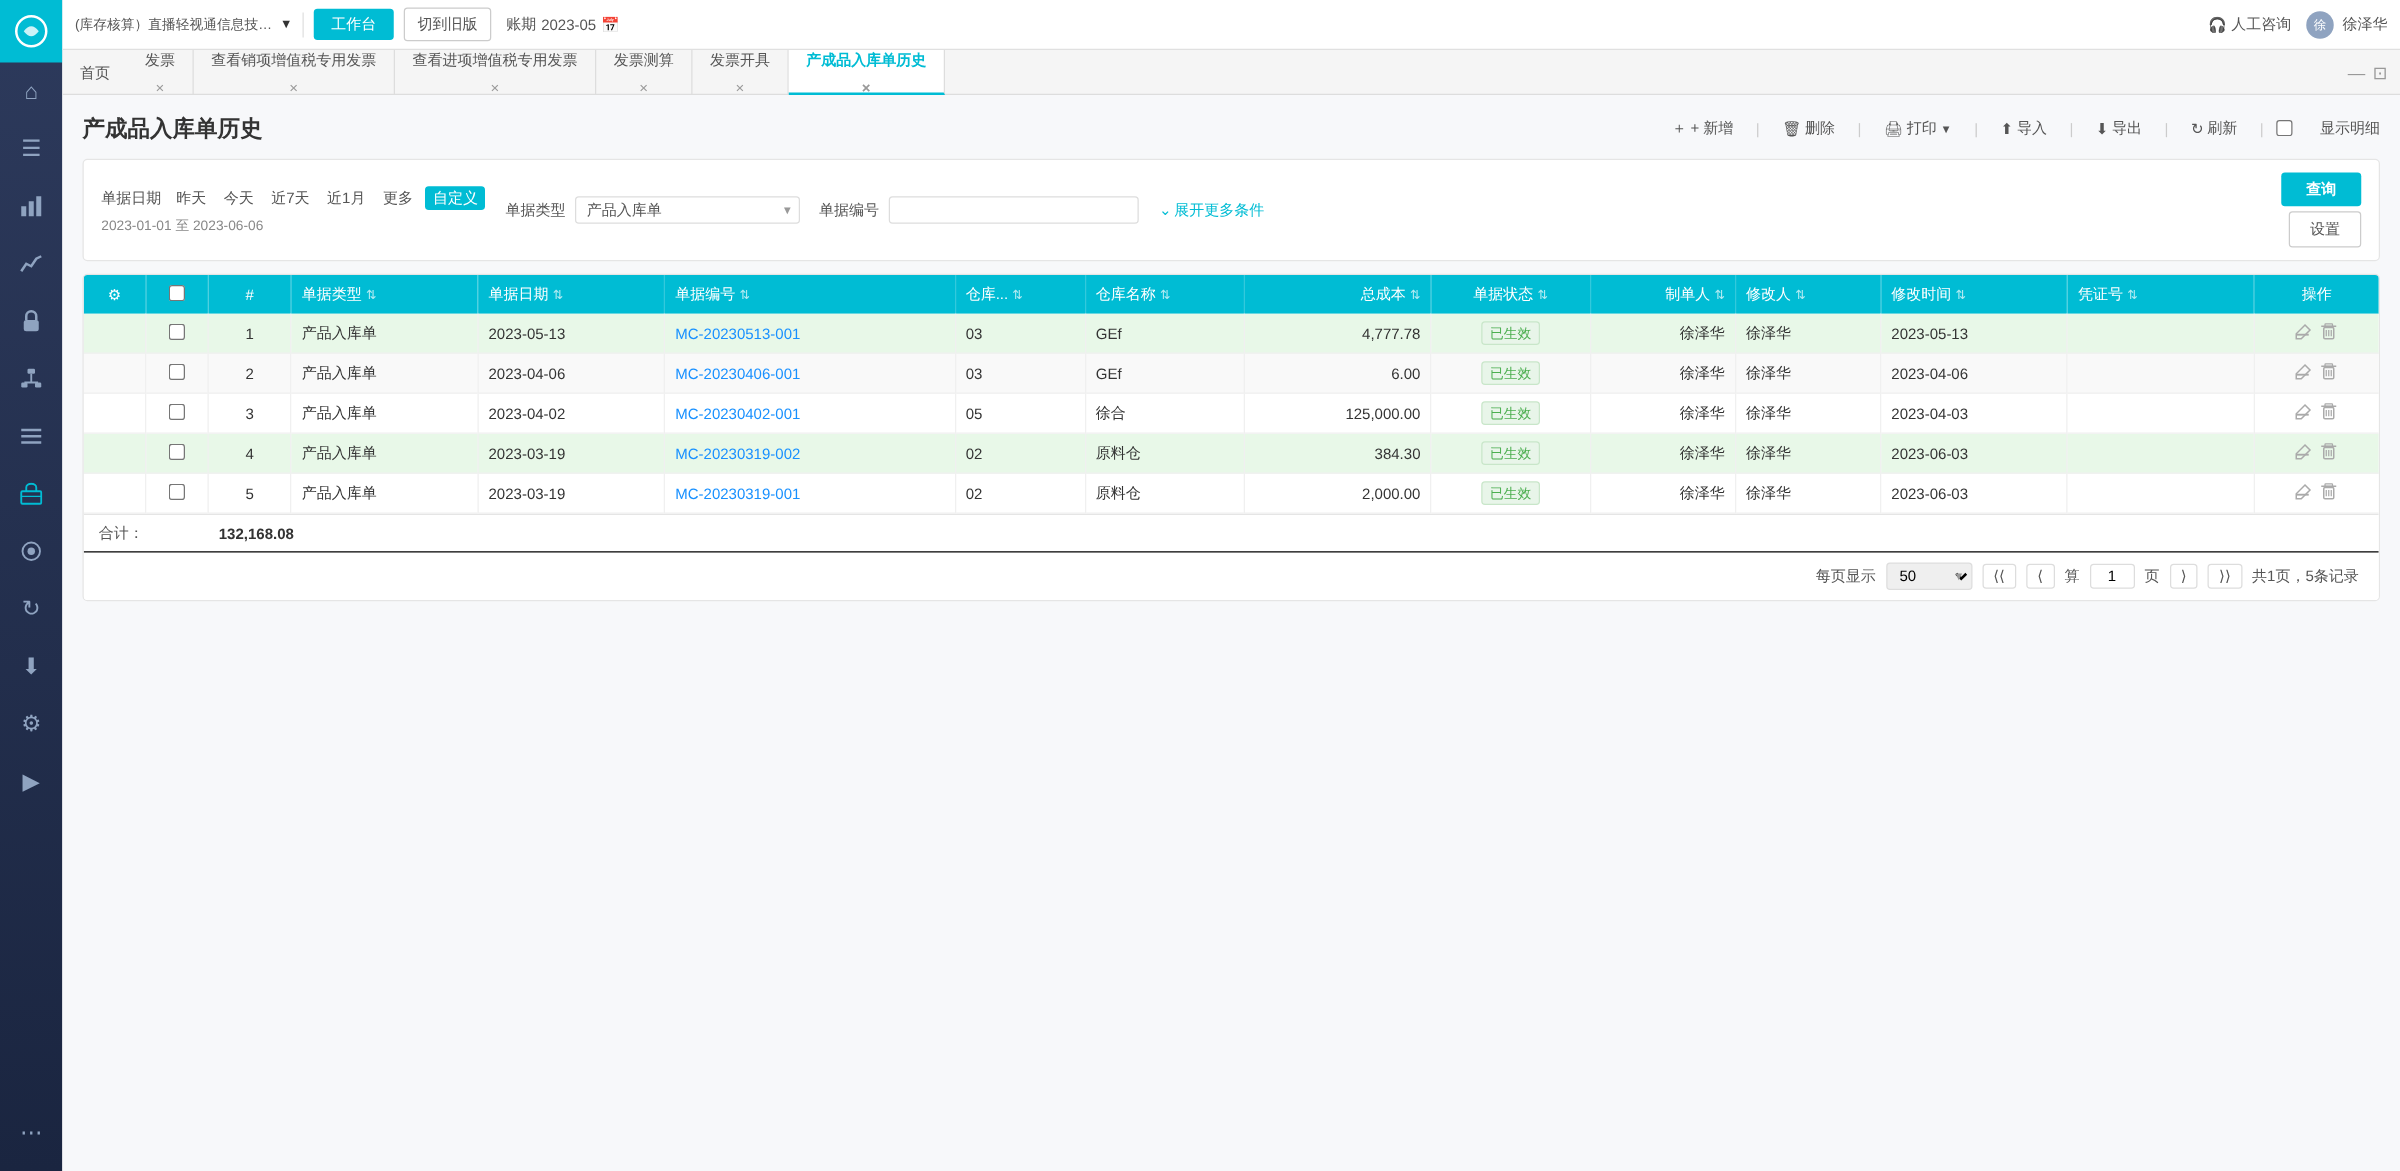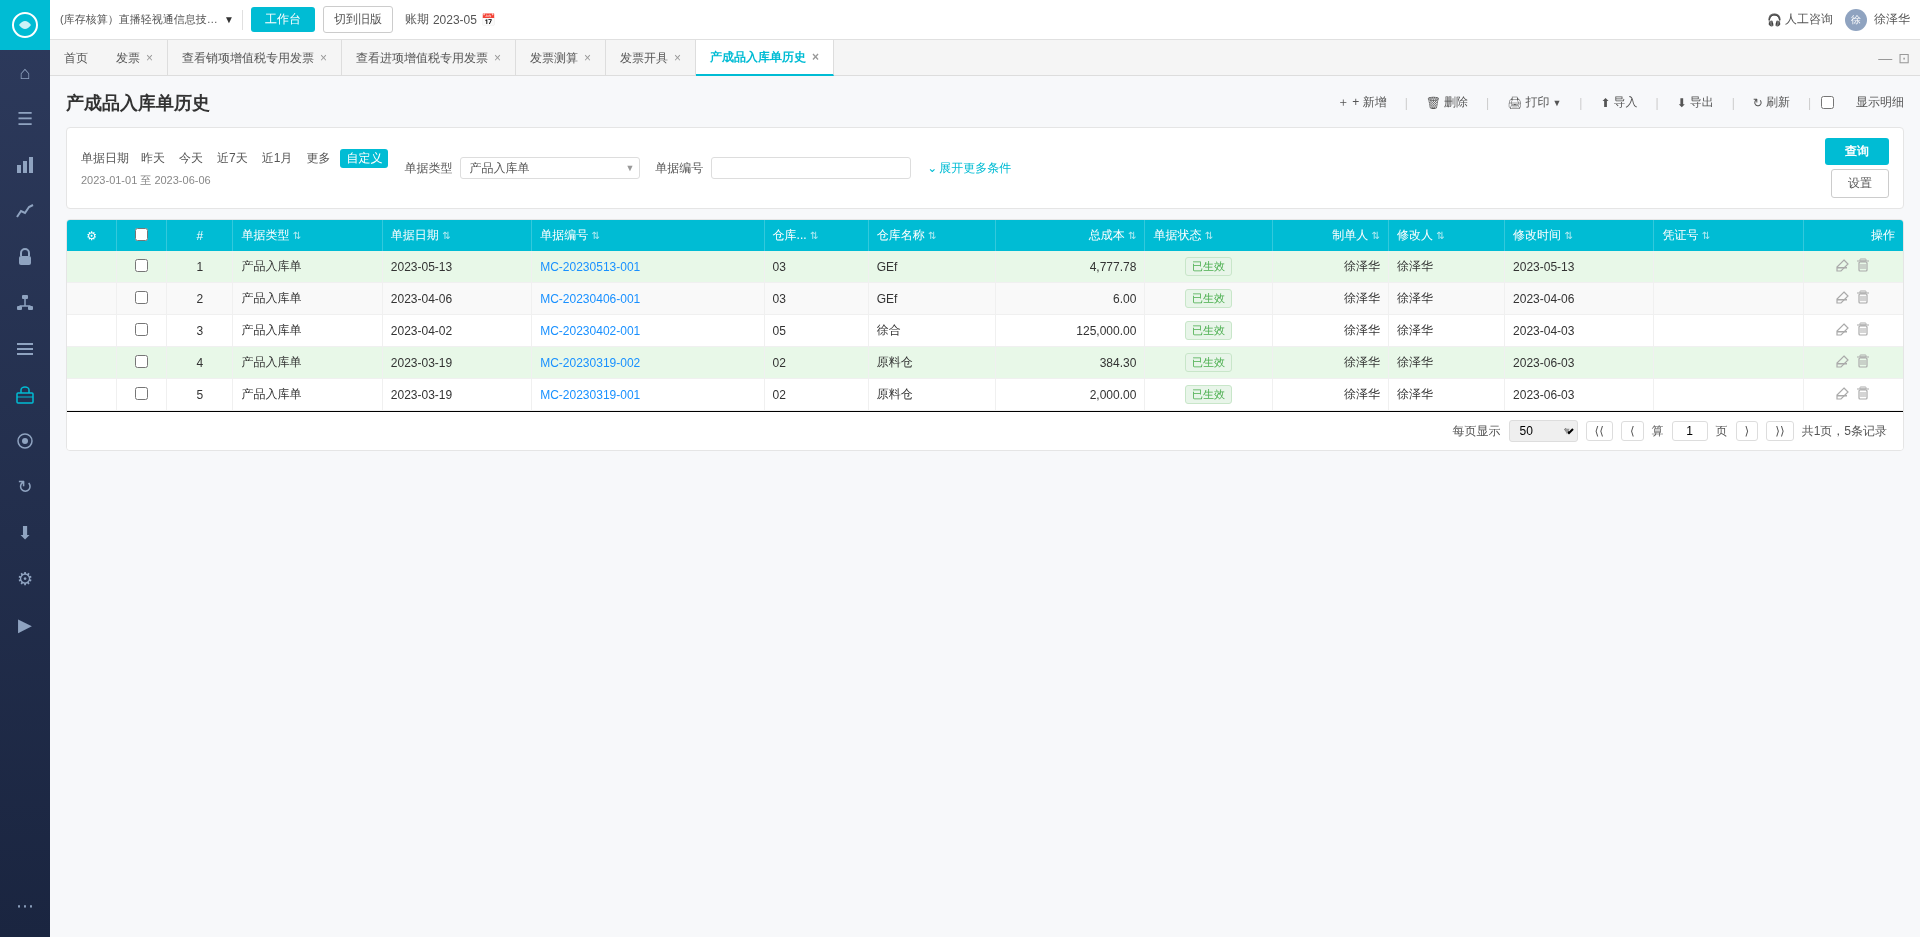--- a/index.html
+++ b/index.html
@@ -23,21 +23,21 @@
     .company-name { color: #555; font-size: 11px; white-space: nowrap; overflow: hidden; text-overflow: ellipsis; max-width: 160px; }
     .workbench-btn { background: #00bcd4; color: #fff; border: none; padding: 4px 14px; border-radius: 3px; cursor: pointer; font-size: 12px; }
     .switch-btn { background: #fff; color: #555; border: 1px solid #ccc; padding: 4px 10px; border-radius: 3px; cursor: pointer; font-size: 12px; }
     .period-info { font-size: 12px; color: #555; display: flex; align-items: center; gap: 4px; margin-left: 4px; }
     .top-right { margin-left: auto; display: flex; align-items: center; gap: 12px; }
     .service-btn { font-size: 12px; color: #555; cursor: pointer; display: flex; align-items: center; gap: 3px; }
     .user-info { font-size: 12px; color: #555; cursor: pointer; display: flex; align-items: center; gap: 3px; }
 
     
     .tab-bar { height: 36px; background: #f5f5f5; border-bottom: 1px solid #ddd; display: flex; padding-left: 0; }
-    .tab-item { height: 36px; padding: 0 14px; display: flex; align-items: center; gap: 6px; font-size: 12px; cursor: pointer; color: #555; border-right: 1px solid #ddd; white-space: nowrap; position: relative; }
+    .tab-item { height: 36px; padding: 0 14px; display: flex; align-items: center; gap: 6px; font-size: 12px; cursor: pointer; color: #555; border-right: 1px solid #ddd; white-space: nowrap; position: relative; flex-direction: column; }
     .tab-item.active { background: #fff; color: #00bcd4; border-bottom: 2px solid #00bcd4; font-weight: bold; }
     .tab-close { font-size: 12px; color: #999; cursor: pointer; }
     .tab-home { padding: 0 14px; font-size: 12px; color: #555; cursor: pointer; height: 36px; display: flex; align-items: center; }
     .tab-bar-right { margin-left: auto; display: flex; align-items: center; gap: 6px; padding-right: 10px; }
     .tab-action-icon { font-size: 14px; color: #999; cursor: pointer; }
 
     
     .page-content { flex: 1; padding: 14px 16px; overflow-y: auto; background: #f7f8fa; }
     
     
@@ -78,26 +78,26 @@
     .link-text { color: #1890ff; cursor: pointer; text-decoration: none; }
     .status-badge { display: inline-block; padding: 1px 6px; border-radius: 3px; font-size: 11px; background: #e8f5e9; color: #4caf50; border: 1px solid #c8e6c9; }
     .col-no { width: 40px; text-align: center; }
     .col-check { width: 30px; text-align: center; }
     .col-type { width: 90px; }
     .col-date { width: 90px; }
     .col-code { width: 140px; }
     .col-warehouse-no { width: 50px; }
     .col-warehouse-name { width: 70px; }
     .col-cost { width: 90px; text-align: right; }
-    .col-status { width: 70px; text-align: left; }
+    .col-status { width: 70px; text-align: center; }
     .col-creator { width: 70px; text-align: right; }
     .col-modifier { width: 70px; }
     .col-modify-time { width: 90px; }
     .col-voucher { width: 90px; }
-    .col-action { width: 60px; text-align: right; }
+    .col-action { width: 60px; text-align: center; }
     .th-settings { width: 30px; text-align: center; }
     .action-icons { display: flex; align-items: center; justify-content: center; gap: 6px; }
     .action-icon-btn { color: #999; cursor: pointer; font-size: 14px; }
 
     
     .table-footer { background: #fff; border-top: 1px solid #e5e5e5; padding: 6px 12px; display: flex; align-items: center; }
     .total-label { font-size: 12px; color: #555; margin-right: 60px; }
     .total-value { font-size: 12px; color: #333; font-weight: bold; }
 
     
@@ -532,20 +532,24 @@
                         <line x1="1" y1="3" x2="13" y2="3" stroke="#aaa" stroke-width="1.2"></line>
                         <rect x="4" y="1" width="6" height="2" rx="0.5" fill="none" stroke="#aaa" stroke-width="1"></rect>
                       </svg>
         </span>
       </div>
     </td>
   </tr>
             </tbody>
         </table>
 
+        <div class="table-footer">
+          <span class="total-label">合计：</span>
+          <span class="total-value">132,168.08</span>
+        </div>
 
         <div class="pagination-bar">
           <span class="page-size-label">每页显示</span>
           <div class="select-wrapper">
             <select class="page-size-select">
               <option>20</option>
               <option selected="">50</option>
               <option>100</option>
               <option>200</option>
             </select>

